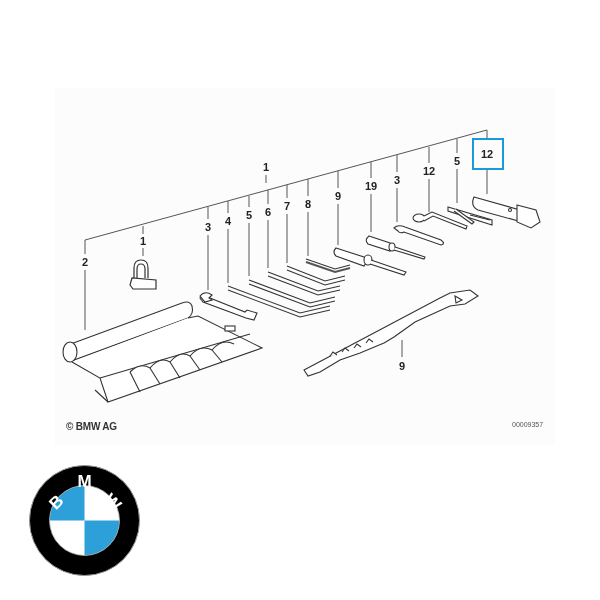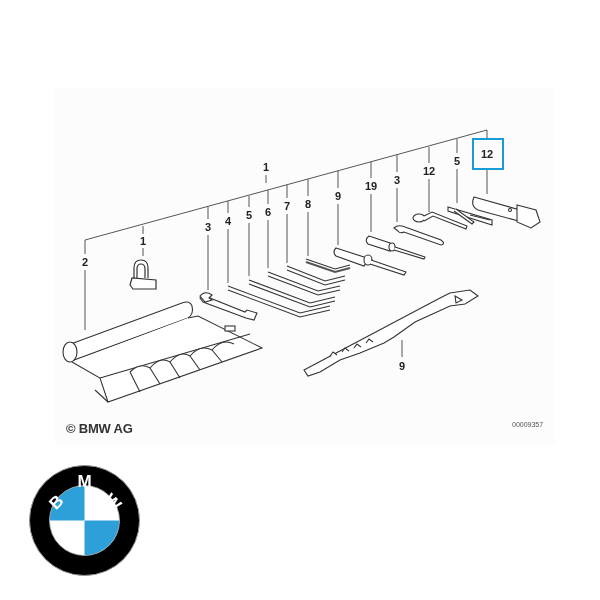--- a/index.html
+++ b/index.html
@@ -5,21 +5,21 @@
     html, body { margin: 0; padding: 0; background: #ffffff; }
     body { width: 600px; height: 600px; position: relative; overflow: hidden;
            font-family: "Liberation Sans", sans-serif; }
     .panel { position: absolute; left: 55px; top: 88px; width: 500px; height: 357px;
              background: #fcfcfc; }
     svg.diagram { position: absolute; left: 0; top: 0; width: 600px; height: 600px; }
     .callout { position: absolute; font-size: 11px; font-weight: bold; color: #222;
                transform: translate(-50%, -50%); white-space: nowrap; line-height: 1; }
     .highlight { position: absolute; left: 472px; top: 138px; width: 32px; height: 32px;
                  border: 2px solid #1a9bd7; box-sizing: border-box; }
-    .copyright { position: absolute; left: 66px; top: 421px; font-size: 13px; font-weight: bold;
+    .copyright { position: absolute; left: 66px; top: 421px; font-size: 10px; font-weight: bold;
                  color: #333; letter-spacing: -0.2px; }
     .refno { position: absolute; left: 512px; top: 421px; font-size: 7px; color: #555; }
     .logo { position: absolute; left: 28px; top: 464px; width: 113px; height: 113px; }
   </style>
 </head>
 <body>
 
 <div class="panel"></div>
 
 <svg class="diagram" viewBox="0 0 600 600">

